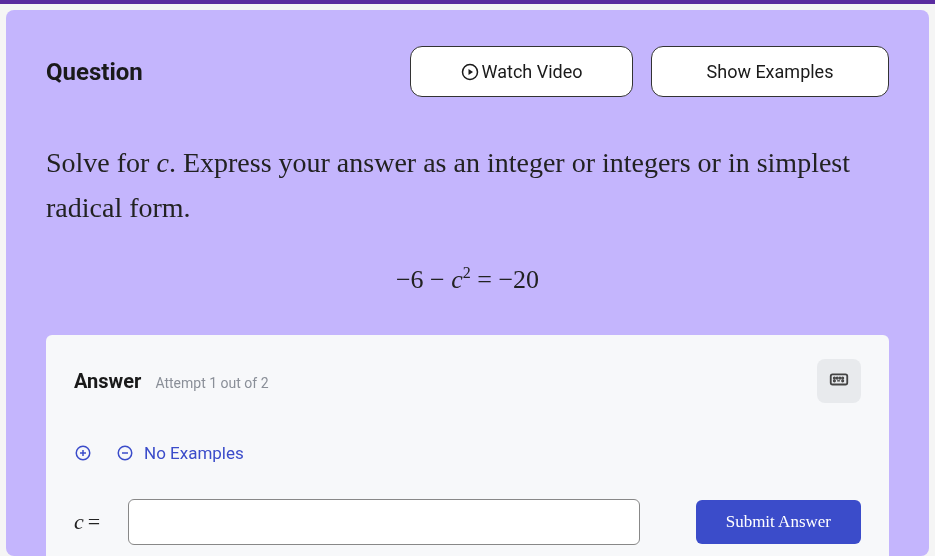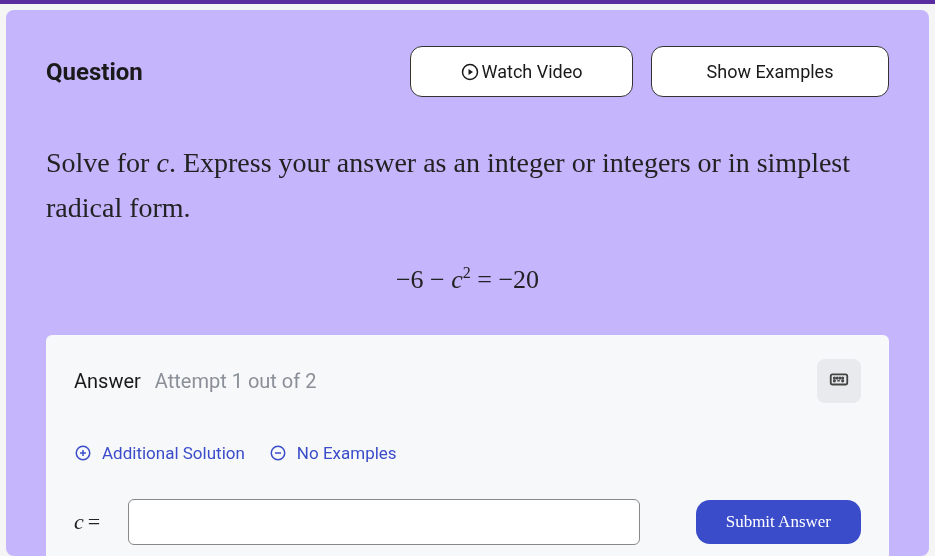--- a/index.html
+++ b/index.html
@@ -106,25 +106,25 @@
       align-items: center;
       margin-bottom: 40px;
     }
     .answer-label-group {
       display: flex;
       align-items: baseline;
       gap: 14px;
     }
     .answer-label {
       font-size: 20px;
-      font-weight: 400;
+      font-weight: 700;
       color: #1a1a1a;
     }
     .attempt-text {
-      font-size: 20px;
+      font-size: 14px;
       color: #8a8f98;
     }
     .keyboard-btn {
       width: 44px;
       height: 44px;
       border-radius: 8px;
       background: #e8eaed;
       border: none;
       display: flex;
       align-items: center;
@@ -173,21 +173,21 @@
       border-radius: 6px;
       padding: 0 12px;
       font-size: 18px;
       font-family: inherit;
       background: white;
     }
     .submit-btn {
       background: #3b4cca;
       color: white;
       border: none;
-      border-radius: 14px;
+      border-radius: 6px;
       font-size: 17px;
       padding: 12px 30px;
       cursor: pointer;
       font-family: Georgia, "Times New Roman", serif;
       margin-left: 44px;
     }
   </style>
 </head>
 <body>
 
@@ -247,21 +247,20 @@
 
     <div class="solution-actions">
       <div class="solution-link">
         <span class="circ-icon">
           <svg viewBox="0 0 24 24" width="18" height="18" fill="none" stroke="#3b4cca" stroke-width="2">
             <circle cx="12" cy="12" r="9"></circle>
             <line x1="12" y1="8" x2="12" y2="16"></line>
             <line x1="8" y1="12" x2="16" y2="12"></line>
           </svg>
         </span>
-        <span>Additional Solution</span>
       </div>
       <div class="solution-link">
         <span class="circ-icon">
           <svg viewBox="0 0 24 24" width="18" height="18" fill="none" stroke="#3b4cca" stroke-width="2">
             <circle cx="12" cy="12" r="9"></circle>
             <line x1="8" y1="12" x2="16" y2="12"></line>
           </svg>
         </span>
         <span>No Examples</span>
       </div>

